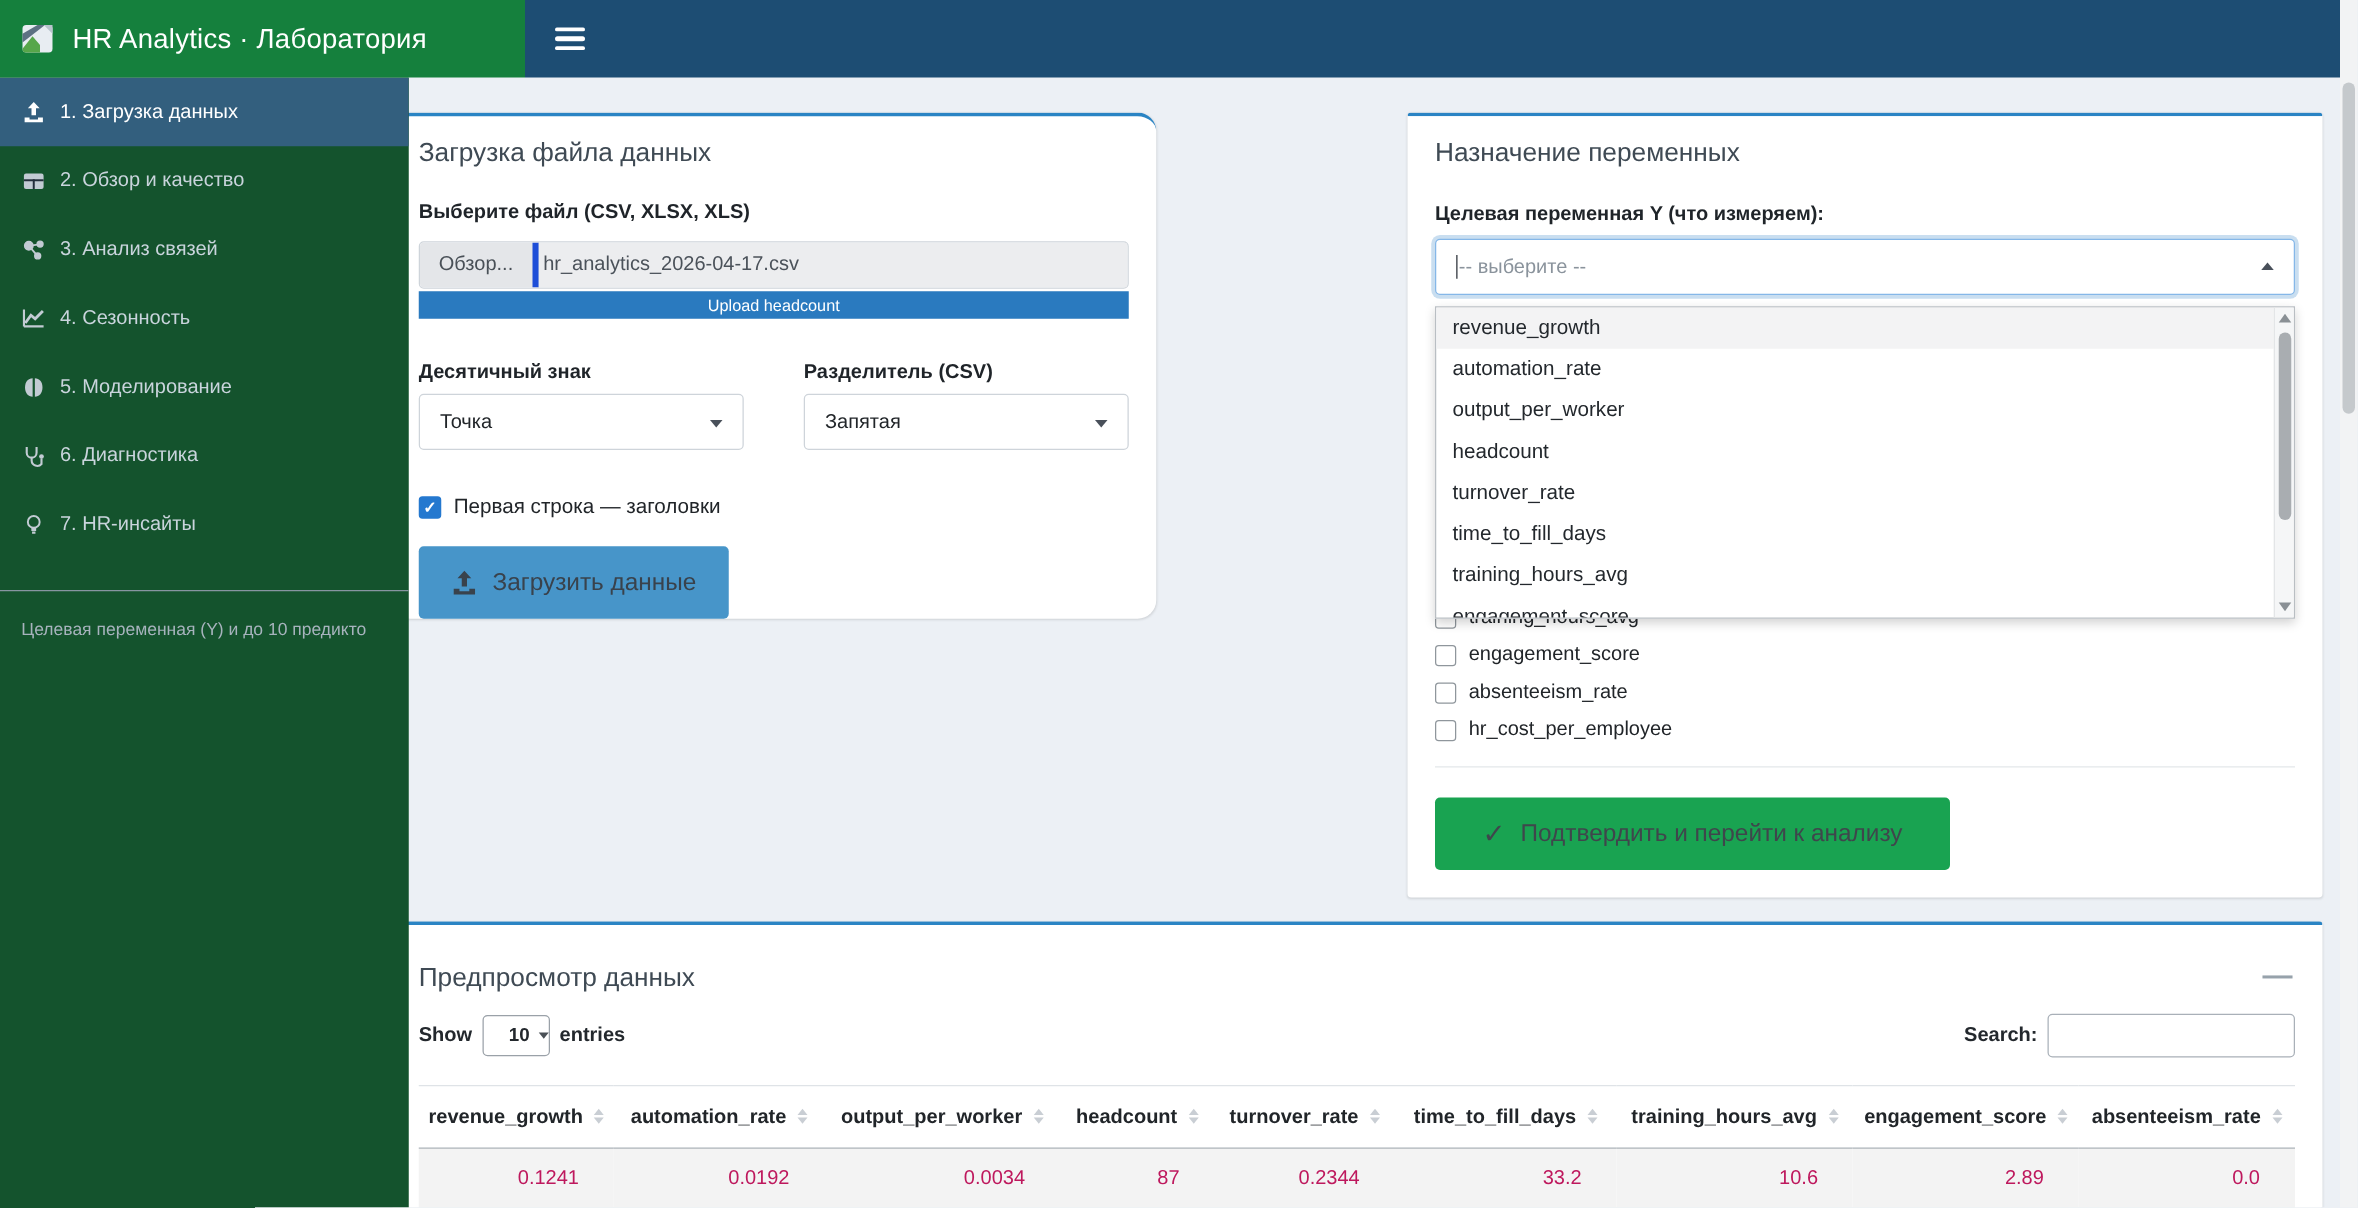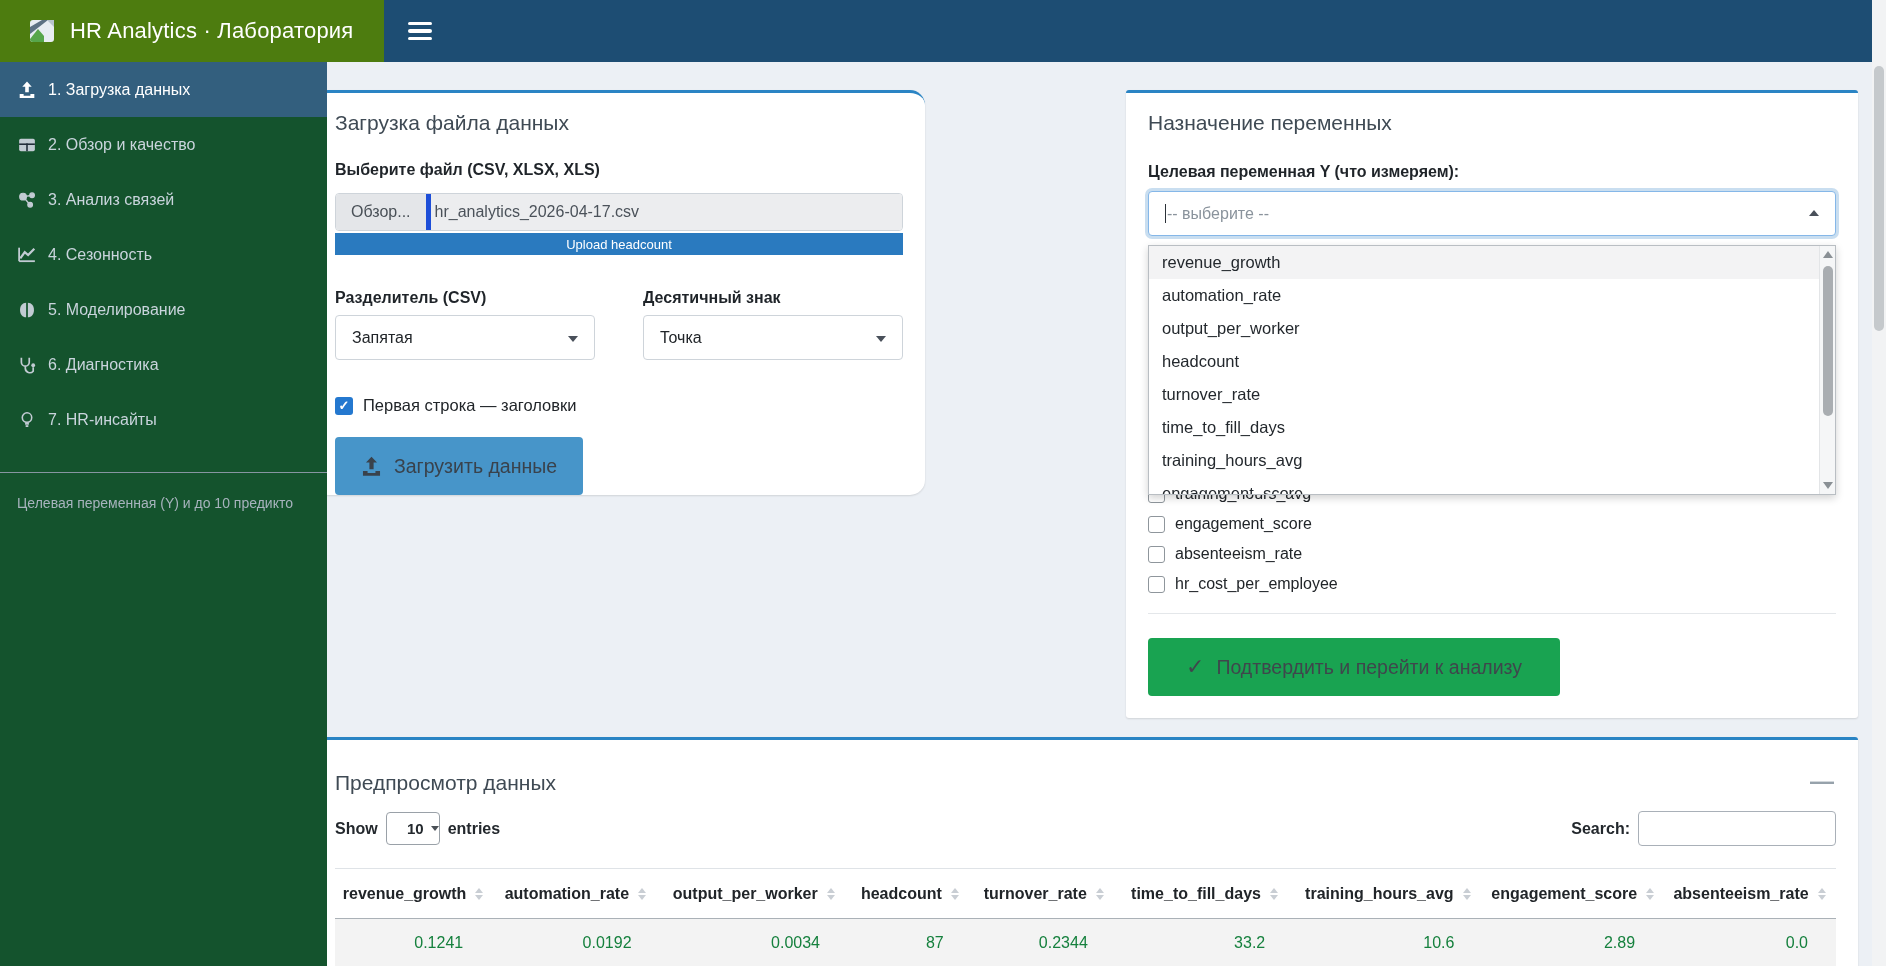--- a/index.html
+++ b/index.html
@@ -1,21 +1,21 @@
 <!DOCTYPE html>
 <html><head>
 <meta charset="utf-8">
 <style>
   * { margin:0; padding:0; box-sizing:border-box; }
   html,body { width:1886px; height:966px; overflow:hidden; }
   body { font-family:"Liberation Sans", sans-serif; background:#ecf0f5; position:relative; }
 
   
   .navbar { position:absolute; top:0; left:0; width:1872px; height:62px; display:flex; z-index:30; }
-  .brand { width:384px; height:62px; background:#4d7c0f; display:flex; align-items:center; gap:14px; padding-left:28px; }
+  .brand { width:420px; height:62px; background:#15803d; display:flex; align-items:center; gap:14px; padding-left:16px; }
   .brand-title { color:#ffffff; font-size:22px; letter-spacing:.2px; white-space:nowrap; }
   .nav-rest { flex:1; background:#1d4d73; display:flex; align-items:center; padding-left:24px; }
   .hamburger { width:40px; height:40px; background:transparent; border:none; cursor:pointer; display:flex; flex-direction:column; justify-content:center; gap:4px; }
   .hamburger span { display:block; width:24px; height:3.2px; background:#fff; border-radius:2px; }
 
   
   .sidebar { position:absolute; top:62px; left:0; width:327px; height:904px; background:#14532d; z-index:20; overflow:hidden; }
   .side-item { height:55px; display:flex; align-items:center; gap:11px; padding:0 17px; color:#c9d4dc; font-size:16px; cursor:pointer; white-space:nowrap; }
   .side-item.active { background:#335f7e; color:#ffffff; }
   .side-item .sicon { width:20px; height:20px; flex:0 0 20px; display:flex; align-items:center; justify-content:center; }
@@ -76,21 +76,21 @@
   .preview-head { position:relative;margin-top:13px; }
   .collapse-btn { position:absolute; right:2px; top:-4px; border:none; background:none; color:#97a2ab; font-size:24px; font-weight:700; cursor:pointer; }
   .dt-controls { margin-top:16px; display:flex; align-items:center; }
   .dt-left { display:flex; align-items:center; gap:8px; font-size:16px; font-weight:600; color:#23282d; }
   .len-select { width:54px; height:33px; border:1px solid #9aa1a8; border-radius:4px; background:#fff; display:flex; align-items:center; justify-content:flex-end; gap:7px; font-size:15px; font-weight:600; color:#23282d; cursor:pointer; }
   .len-caret { width:0; height:0; border-left:4.5px solid transparent; border-right:4.5px solid transparent; border-top:5.5px solid #4a5056; }
   .dt-right { margin-left:auto; display:flex; align-items:center; gap:8px; font-size:16px; font-weight:600; color:#23282d; }
   .search-input { width:198px; height:35px; border:1px solid #a9b0b8; border-radius:4px; background:#fff; font-size:15px; padding:0 8px; font-family:inherit; }
   table.dt { margin-top:22px; border-collapse:collapse; table-layout:fixed; border-top:1px solid #dfe3e7; }
   table.dt th { height:50px; font-size:16px; font-weight:700; color:#212529; text-align:center; border-bottom:1px solid #aab1b7; cursor:pointer; white-space:nowrap; }
-  table.dt td { height:48px; font-size:16px; color:#15803d; text-align:right; padding-right:28px; border-bottom:1px solid #dfe3e7; white-space:nowrap; }
+  table.dt td { height:48px; font-size:16px; color:#be185d; text-align:right; padding-right:28px; border-bottom:1px solid #dfe3e7; white-space:nowrap; }
   tr.striped td { background:#f3f3f3; }
   .sort-icons { display:inline-flex; flex-direction:column; gap:2px; margin-left:9px; vertical-align:middle; }
   .sort-up { width:0; height:0; border-left:4.5px solid transparent; border-right:4.5px solid transparent; border-bottom:5px solid #c9ced4; }
   .sort-down { width:0; height:0; border-left:4.5px solid transparent; border-right:4.5px solid transparent; border-top:5px solid #c9ced4; }
 
   
   .page-scrollbar { position:absolute; top:0; right:0; width:14px; height:966px; background:#f2f3f4; z-index:40; }
   .page-thumb { position:absolute; top:66px; left:2px; width:10px; height:265px; background:#c5c9cc; border-radius:6px; }
 </style>
 </head>
@@ -203,30 +203,30 @@
       <label class="form-label" style="margin-top:26px;">Выберите файл (CSV, XLSX, XLS)</label>
       <div class="file-group">
         <button class="browse-btn">Обзор...</button>
         <div class="file-name">hr_analytics_2026-04-17.csv</div>
       </div>
       <div class="progress">
         <span class="progress-label">Upload headcount</span>
       </div>
       <div class="two-col mt34">
         <div>
+          <label class="form-label">Десятичный знак</label>
+          <div class="select-box">
+            <span>Точка</span>
+            <span class="caret-down"></span>
+          </div>
+        </div>
+        <div>
           <label class="form-label">Разделитель (CSV)</label>
           <div class="select-box">
             <span>Запятая</span>
-            <span class="caret-down"></span>
-          </div>
-        </div>
-        <div>
-          <label class="form-label">Десятичный знак</label>
-          <div class="select-box">
-            <span>Точка</span>
             <span class="caret-down"></span>
           </div>
         </div>
       </div>
       <div class="check-row">
         <span class="checkbox-on">✓</span>
         <span class="check-label">Первая строка — заголовки</span>
       </div>
       <button class="btn btn-upload">
         <span style="display:flex;">

